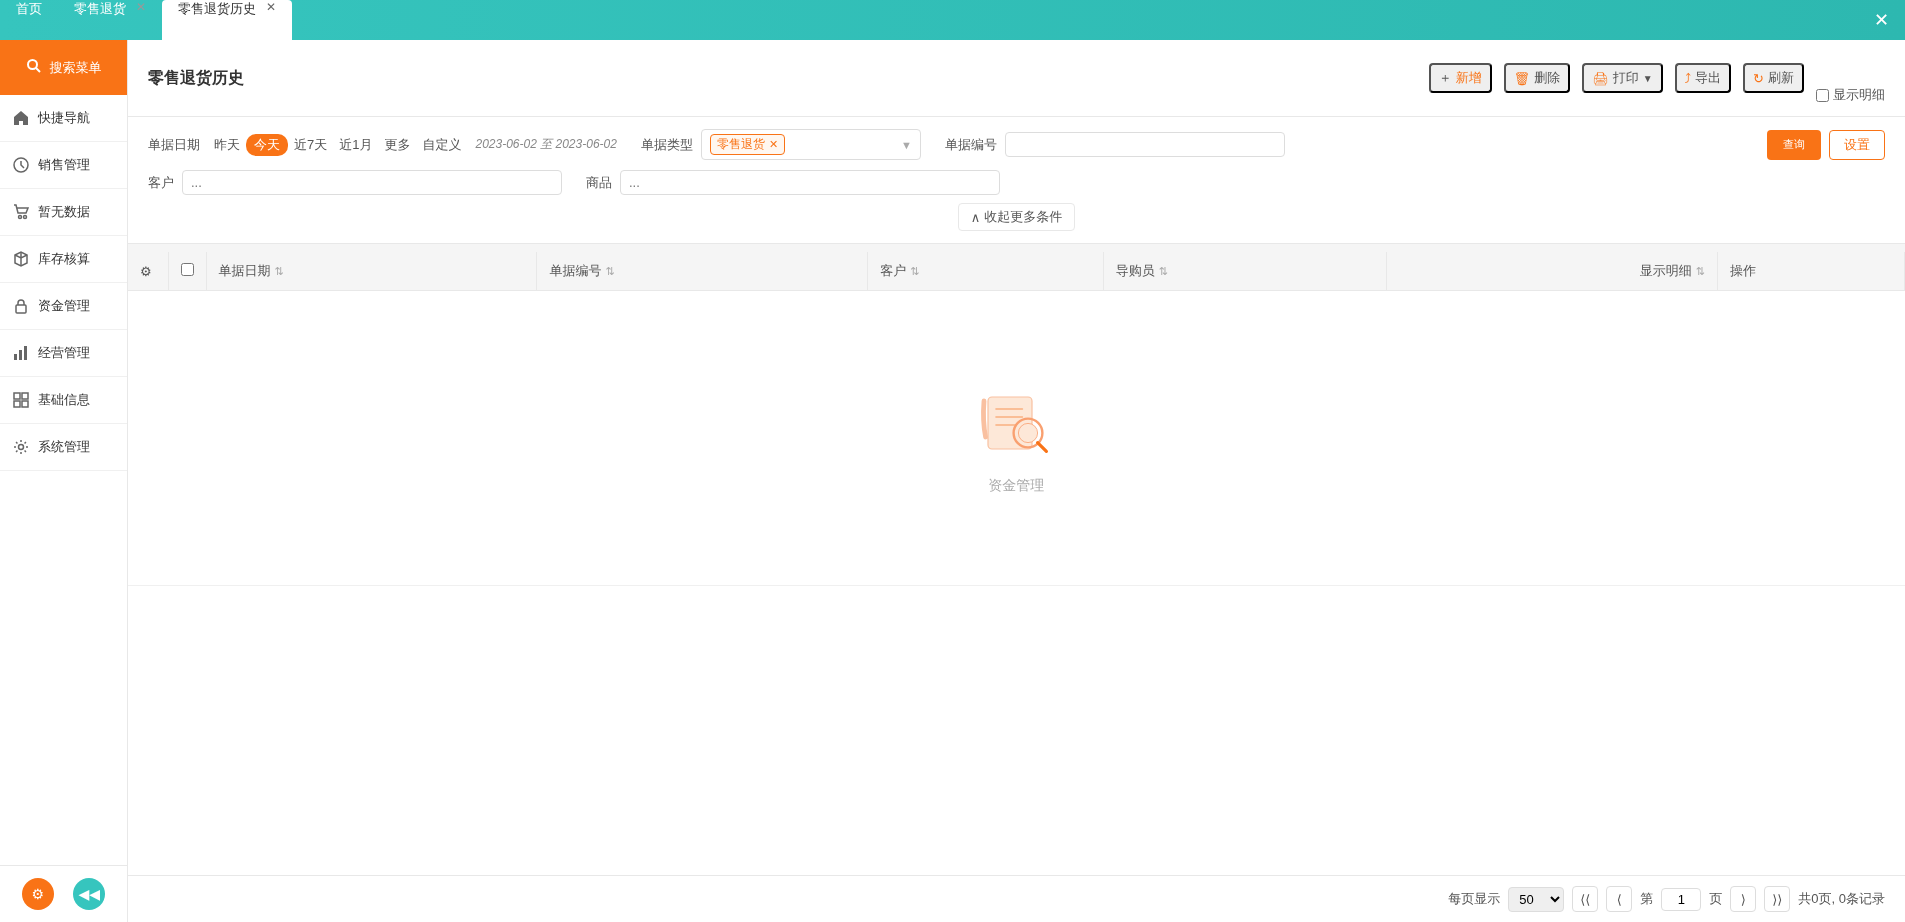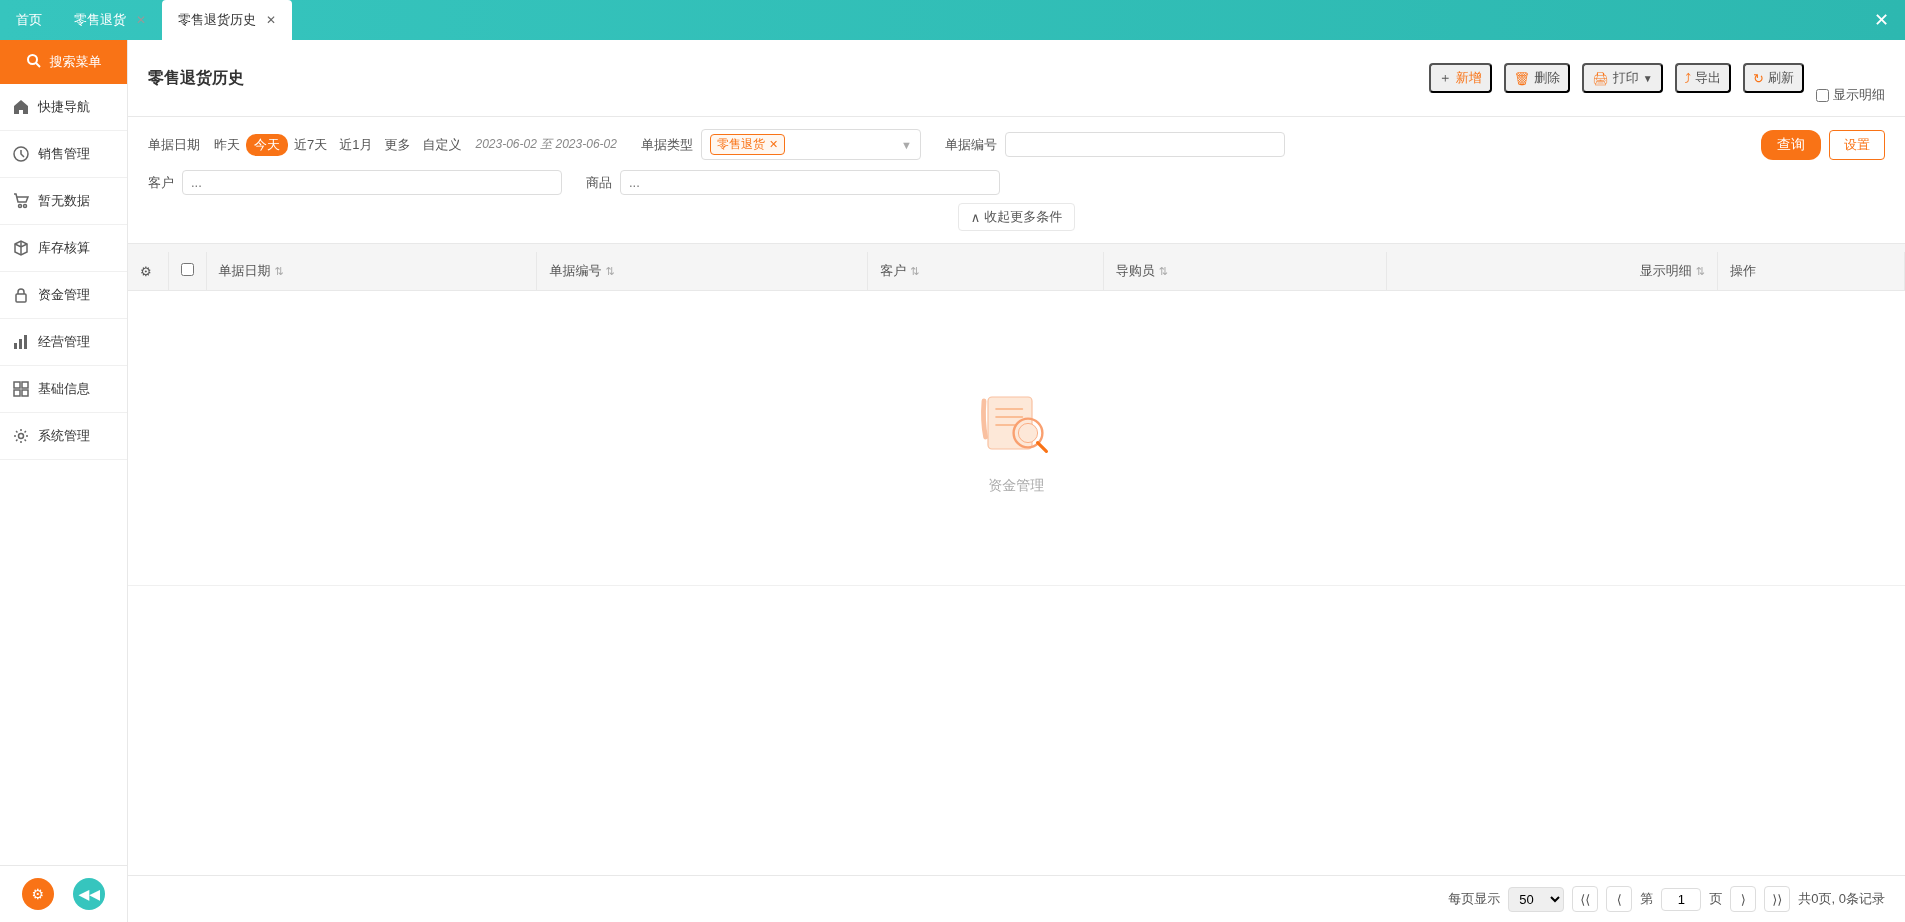--- a/index.html
+++ b/index.html
@@ -17,21 +17,20 @@
     .top-bar-tabs {
       display: flex;
       align-items: center;
       height: 100%;
       flex: 1;
     }
     .tab {
       height: 100%;
       padding: 0 16px;
       display: flex;
-      align-items: center;
       font-size: 13px;
       color: #fff;
       cursor: pointer;
       white-space: nowrap;
       gap: 6px;
     }
     .tab.active {
       background: #fff;
       color: #333;
       border-radius: 4px 4px 0 0;
@@ -66,21 +65,21 @@
     
     .sidebar {
       width: 128px;
       background: #fff;
       border-right: 1px solid #e8e8e8;
       display: flex;
       flex-direction: column;
       flex-shrink: 0;
     }
     .sidebar-search {
-      height: 44px;
+      height: 55px;
       background: #f97316;
       display: flex;
       align-items: center;
       justify-content: center;
       gap: 8px;
       cursor: pointer;
       color: #fff;
       font-size: 13px;
     }
     .sidebar-item {
@@ -159,22 +158,22 @@
       color: #555;
       cursor: pointer;
       padding: 4px 8px;
       border-radius: 4px;
     }
     .btn-primary {
       background: #f97316;
       color: #fff;
       border: none;
       padding: 6px 16px;
-      border-radius: 12px;
-      font-size: 14px;
+      border-radius: 4px;
+      font-size: 11px;
       cursor: pointer;
     }
     .btn-secondary {
       background: #fff;
       color: #f97316;
       border: 1px solid #f97316;
       padding: 5px 14px;
       border-radius: 4px;
       font-size: 13px;
       cursor: pointer;

